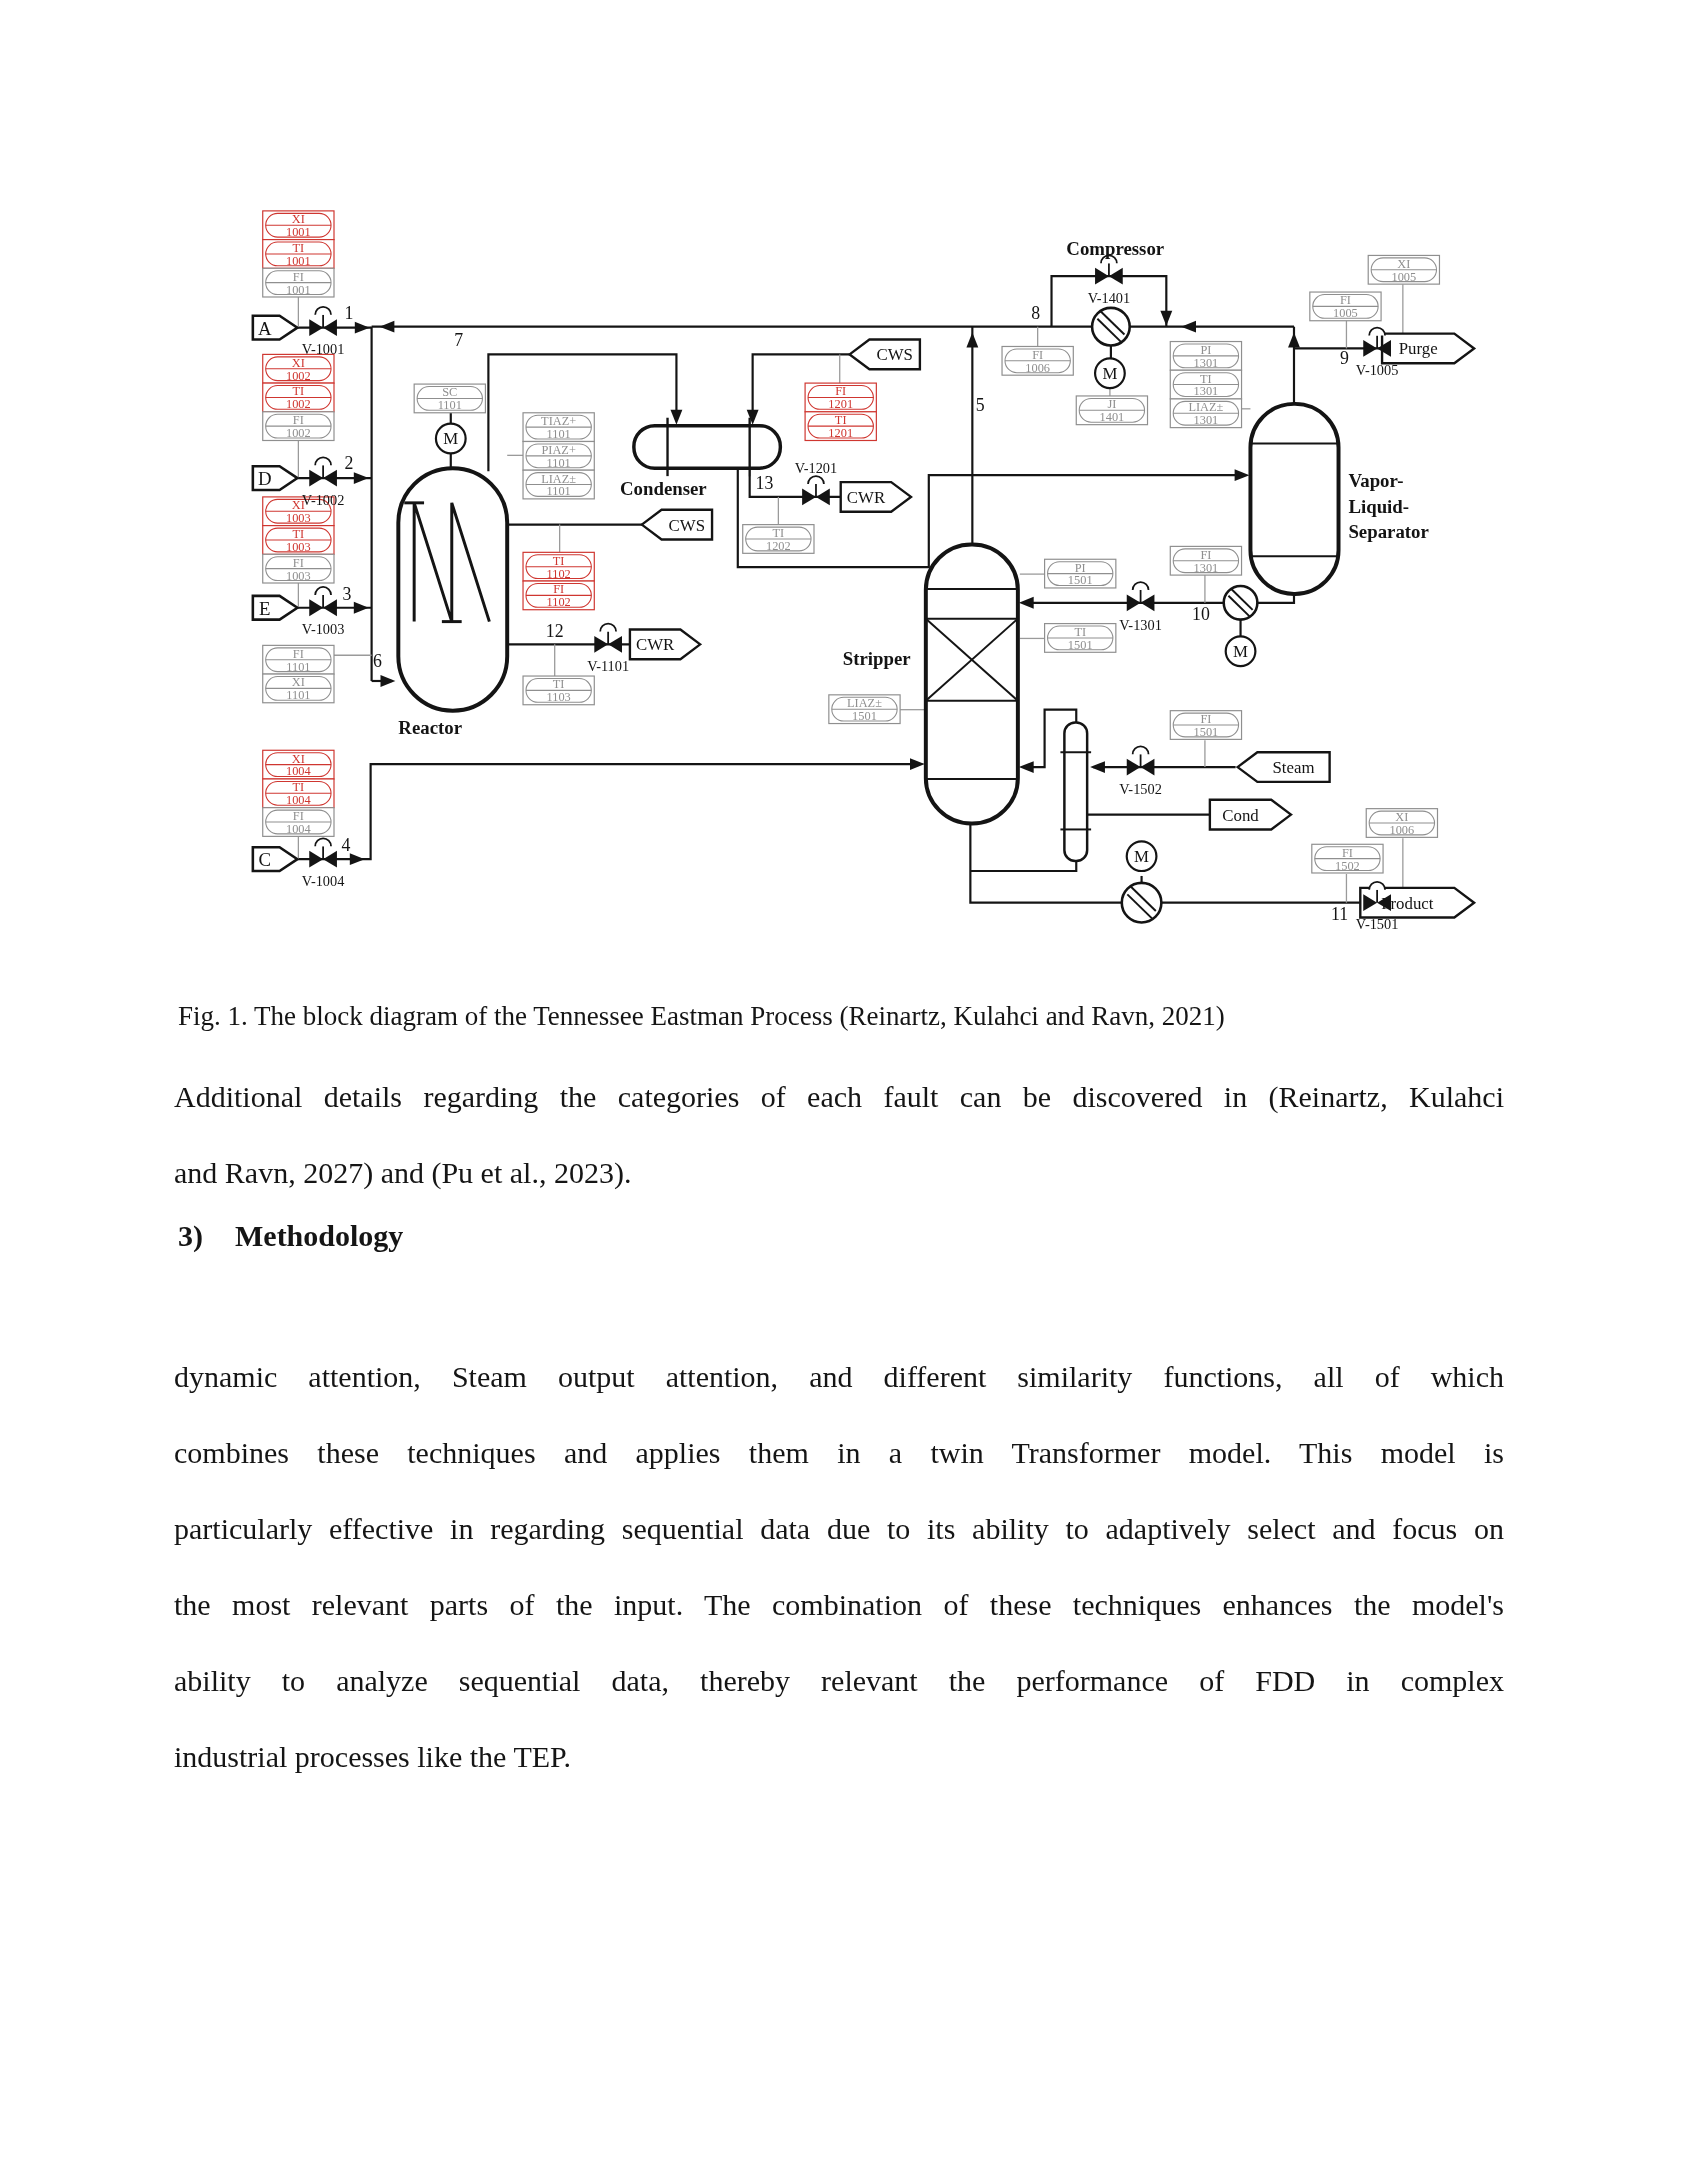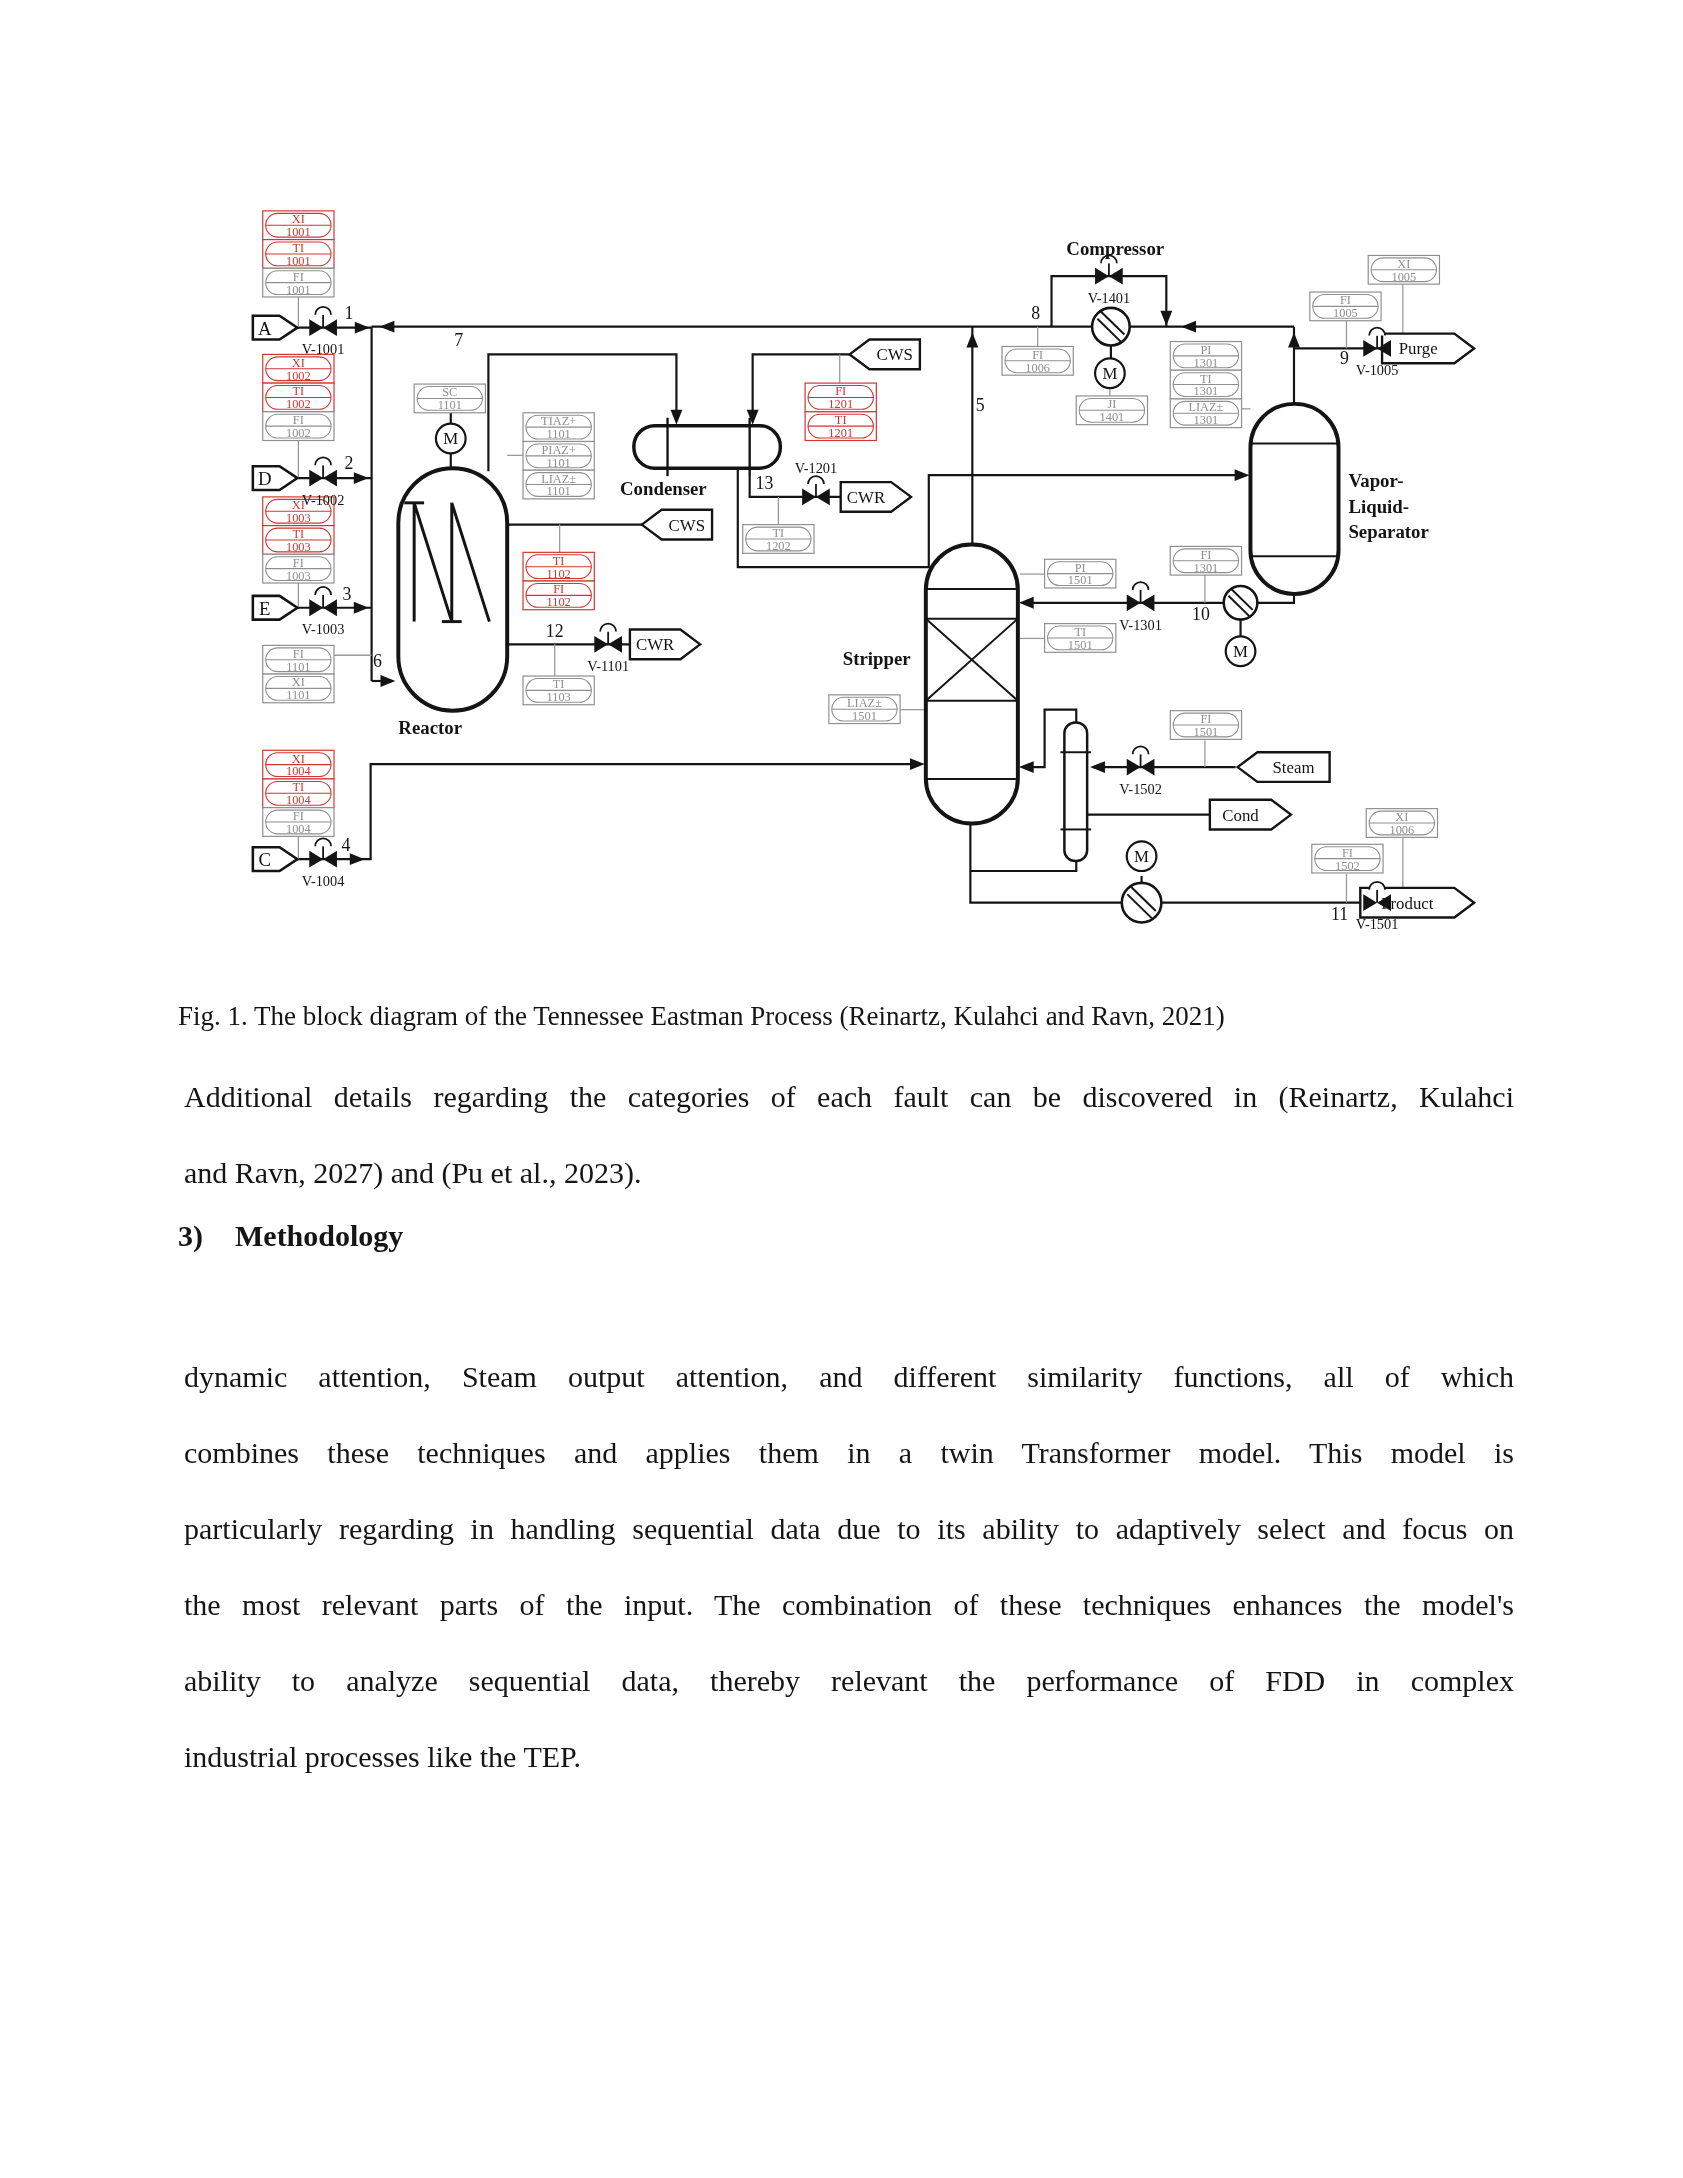--- a/index.html
+++ b/index.html
@@ -2,21 +2,21 @@
 <html><head>
 <meta charset="utf-8">
 <style>
   html,body{margin:0;padding:0;background:#ffffff;}
   #page{position:relative;width:1683px;height:2178px;background:#ffffff;overflow:hidden;
         font-family:"Liberation Serif","DejaVu Serif",serif;color:#151515;}
   #diagram-wrap{position:absolute;left:0;top:0;width:1683px;height:970px;}
   #diagram{position:absolute;left:238px;top:188px;}
   #caption{position:absolute;left:178px;top:998px;width:1330px;text-align:left;
            font-size:27px;line-height:36px;}
-  .body-block{position:absolute;left:184px;width:1330px;font-size:30px;}
+  .body-block{position:absolute;left:174px;width:1330px;font-size:30px;}
   .line{height:76px;line-height:76px;text-align:justify;text-align-last:justify;white-space:normal;}
   .line.last{text-align-last:left;}
   #p1{top:1059px;}
   #heading{position:absolute;left:178px;top:1198px;width:1330px;height:76px;line-height:76px;
            font-weight:bold;font-size:30px;}
   #heading .hnum{margin-right:32px;}
   #p2{top:1339px;}
 </style>
 </head>
 <body>
@@ -626,20 +626,20 @@
       <div class="line last">and Ravn, 2027) and (Pu et al., 2023).</div>
     </div>
 
   <div id="heading">
     <span class="hnum">3)</span><span>Methodology</span>
   </div>
 
   <div id="p2" class="body-block">
       <div class="line">dynamic attention, Steam output attention, and different similarity functions, all of which</div>
       <div class="line">combines these techniques and applies them in a twin Transformer model. This model is</div>
-      <div class="line">particularly regarding in handling sequential data due to its ability to adaptively select and focus on</div>
+      <div class="line">particularly effective in regarding sequential data due to its ability to adaptively select and focus on</div>
       <div class="line">the most relevant parts of the input. The combination of these techniques enhances the model's</div>
       <div class="line">ability to analyze sequential data, thereby relevant the performance of FDD in complex</div>
       <div class="line last">industrial processes like the TEP.</div>
     </div>
 
 </div>
 
 
 </body></html>

